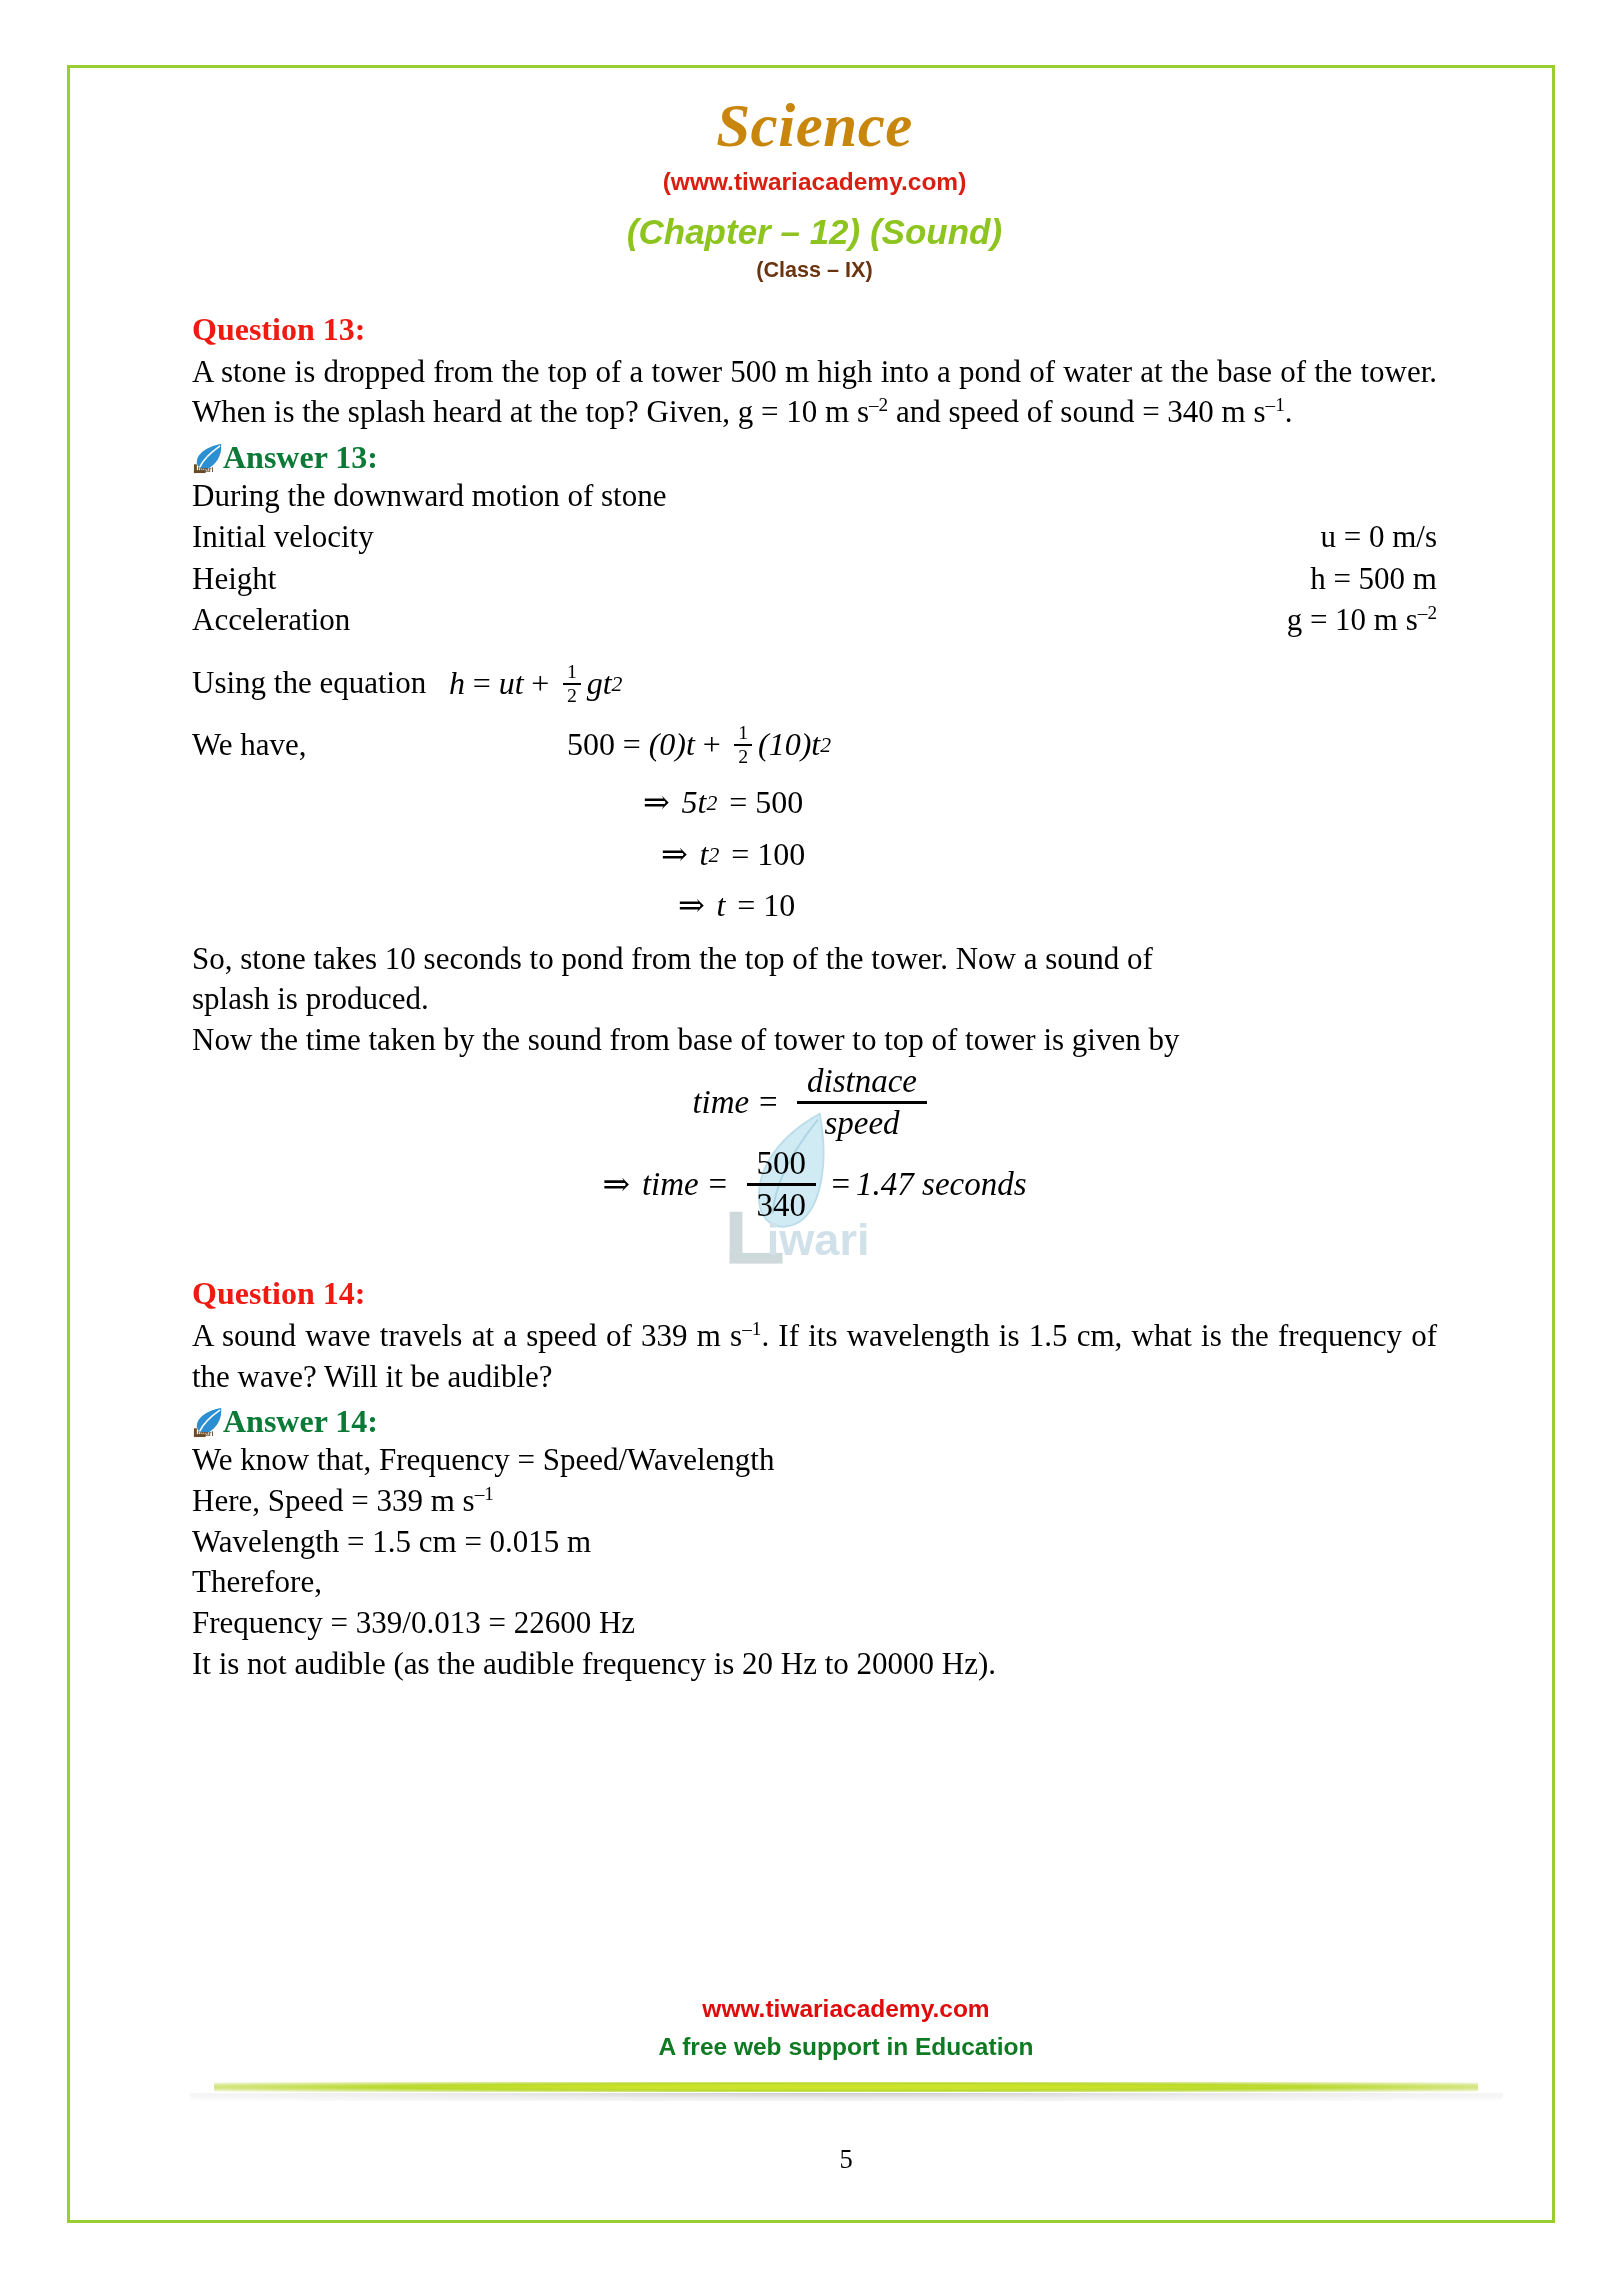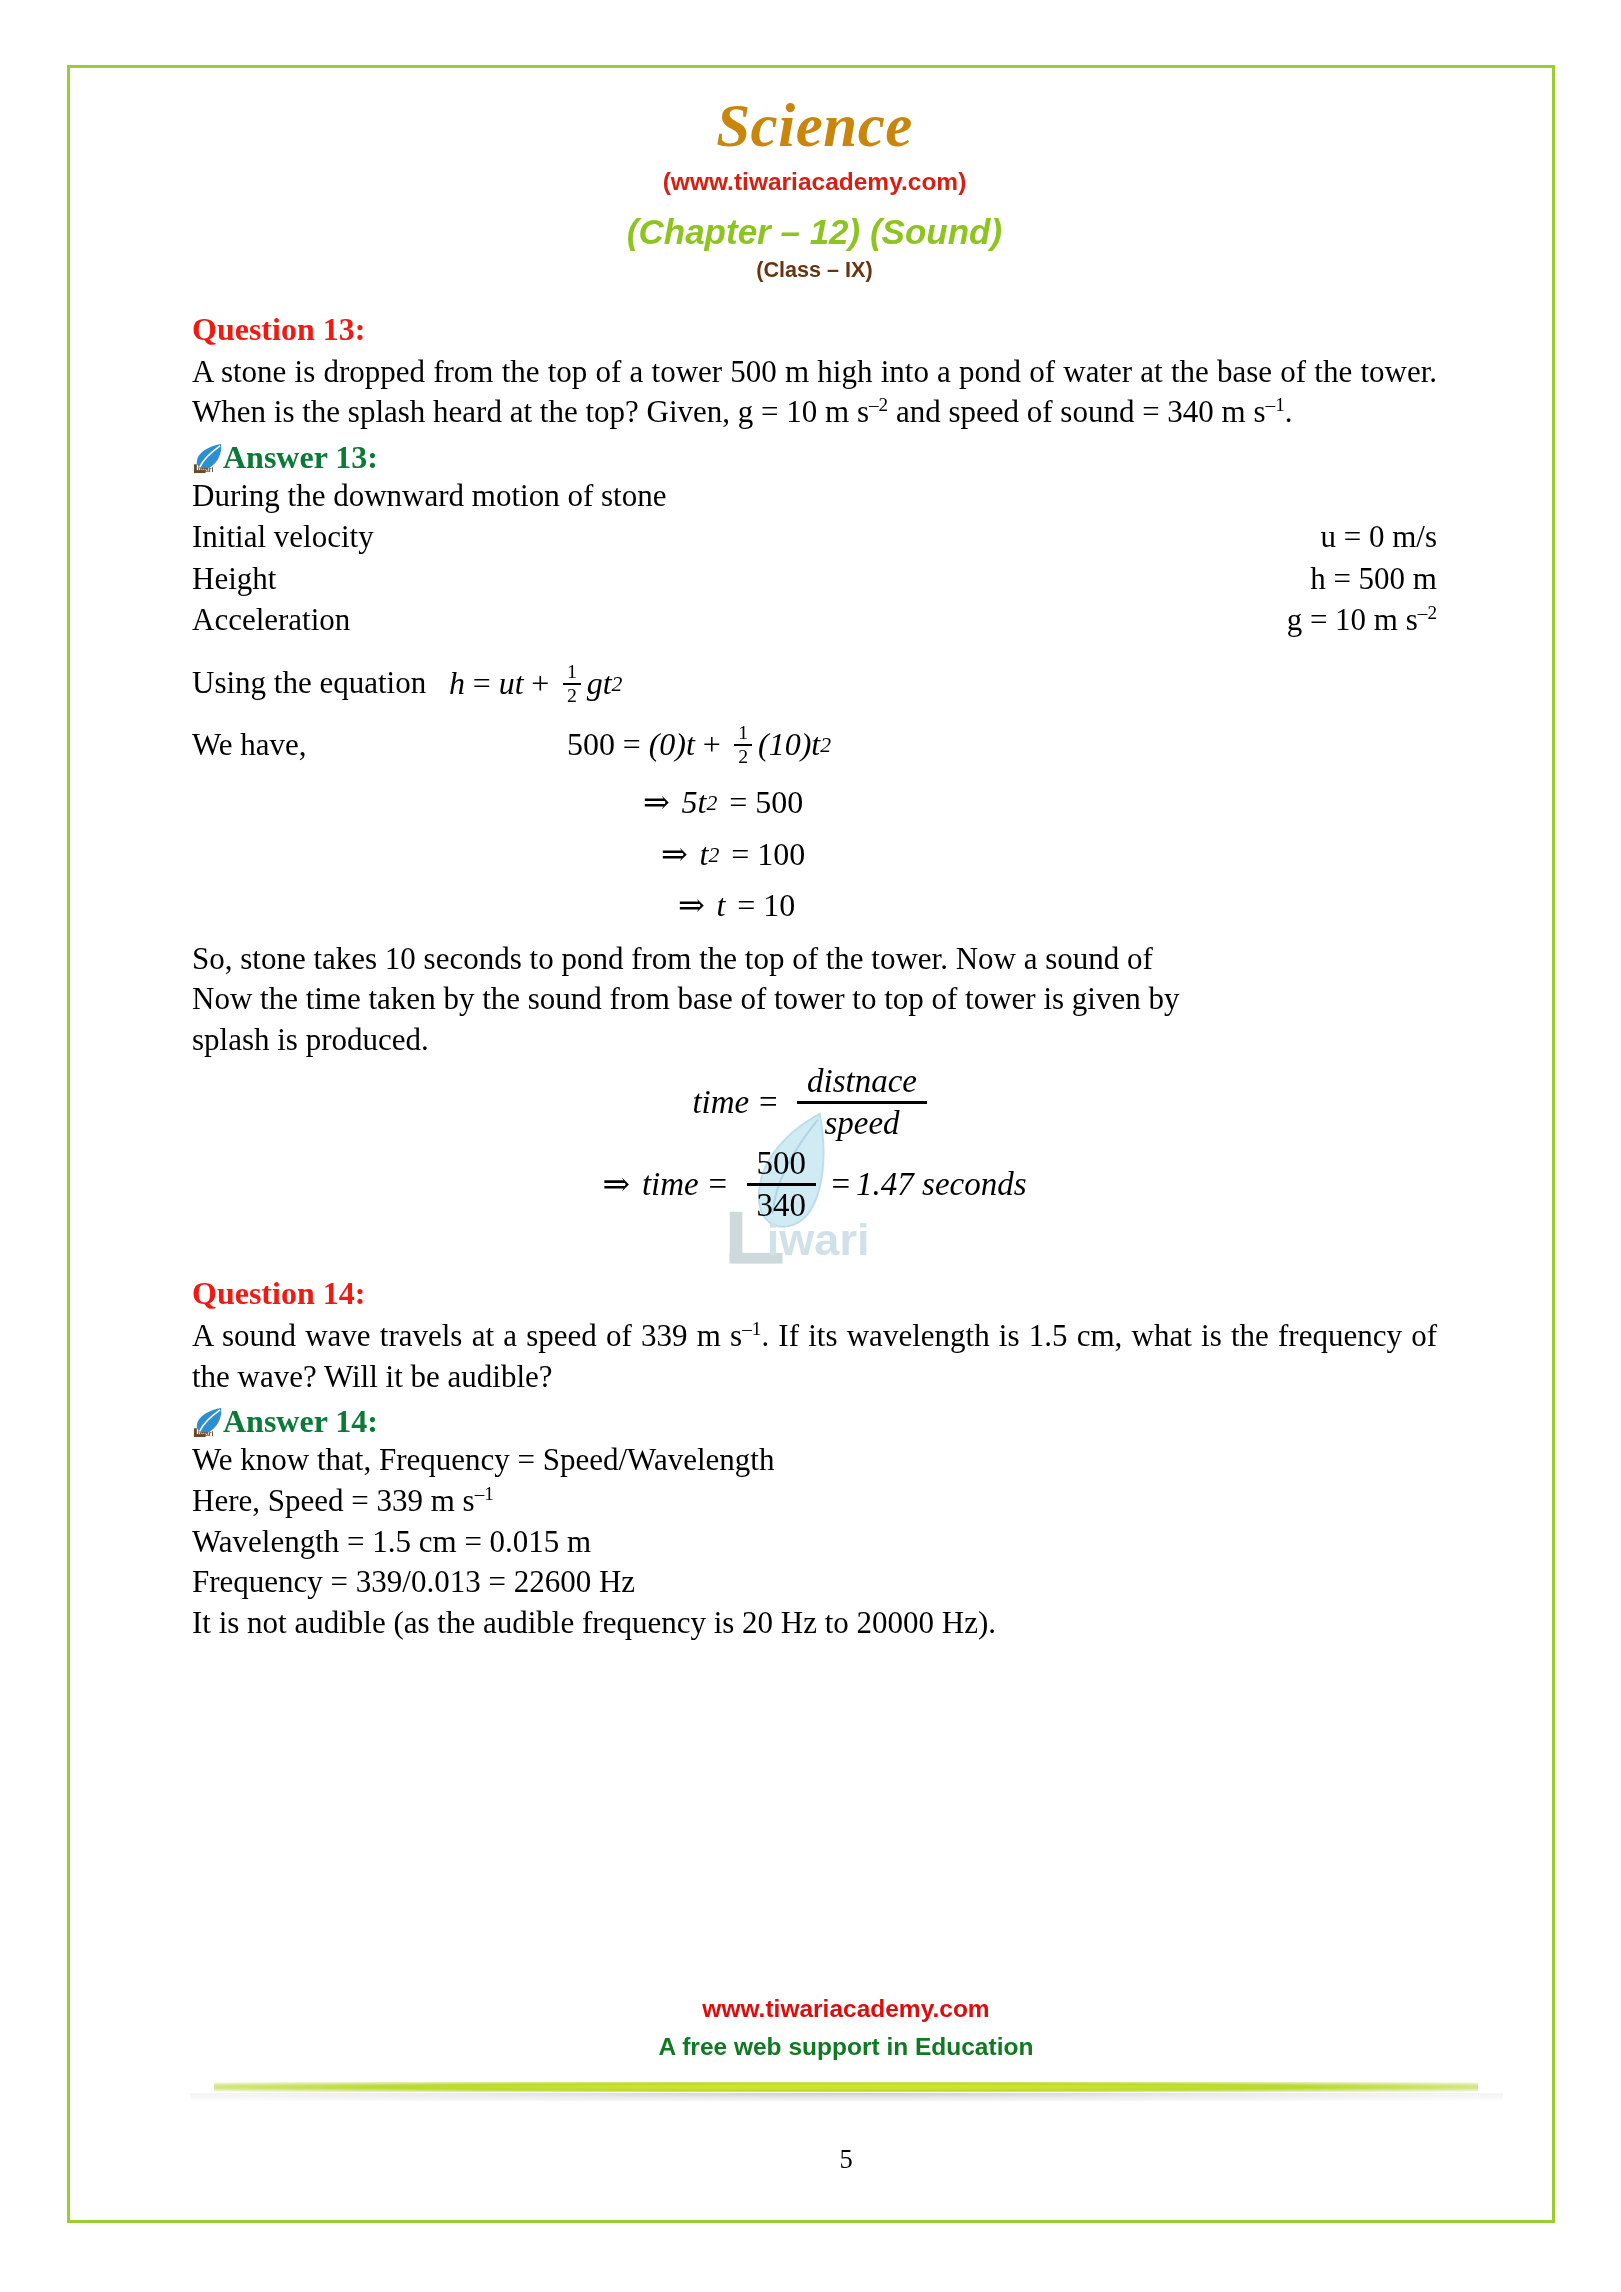--- a/index.html
+++ b/index.html
@@ -331,22 +331,22 @@
     <span class="math">
       <span class="up">⇒</span>
       <span style="padding-left:11.8px;">t</span>
       <span class="up" style="padding-left:11.8px;">= 10</span>
     </span>
   </div>
 
   <p class="para" style="margin-top:11.8px;">
     <span>So, stone takes 10 seconds to pond from the top of the tower. Now a sound of</span>
   </p>
+  <p class="para nojust">splash is produced.</p>
   <p class="para nojust">Now the time taken by the sound from base of tower to top of tower is given by</p>
-  <p class="para nojust">splash is produced.</p>
 
   <div class="eq-line" style="justify-content:center; margin-top:3.9px;">
     <span class="math" style="font-size:33px;">
       <span>time</span>
       <span class="up" style="padding:0 9.8px;">=</span>
       <span class="bigfrac">
         <span class="num">distnace</span>
         <span class="bar"></span>
         <span class="den">speed</span>
       </span>
@@ -385,20 +385,21 @@
         <rect x="2" y="30" width="12" height="3" fill="#6a4a28"></rect>
         <text x="6" y="32" font-family="Liberation Sans, sans-serif" font-size="7" fill="#6a4a28">iwari</text>
       </svg>
     </span>
     <span>Answer 14:</span>
   </div>
 
   <p class="para nojust">We know that, Frequency = Speed/Wavelength</p>
   <p class="para nojust"><span>Here, Speed = 339 m s</span><sup class="sm">–1</sup></p>
   <p class="para nojust">Wavelength = 1.5 cm = 0.015 m</p>
+  <p class="para nojust">Therefore,</p>
   <p class="para eq-center">Frequency = 339/0.013 = 22600 Hz</p>
   <p class="para nojust">It is not audible (as the audible frequency is 20 Hz to 20000 Hz).</p>
 
 </div>
 
 <div class="footer">
   <div class="footer-url">www.tiwariacademy.com</div>
   <div class="footer-tag">A free web support in Education</div>
   <div class="footer-rule"></div>
   <div class="footer-rule-shadow"></div>

